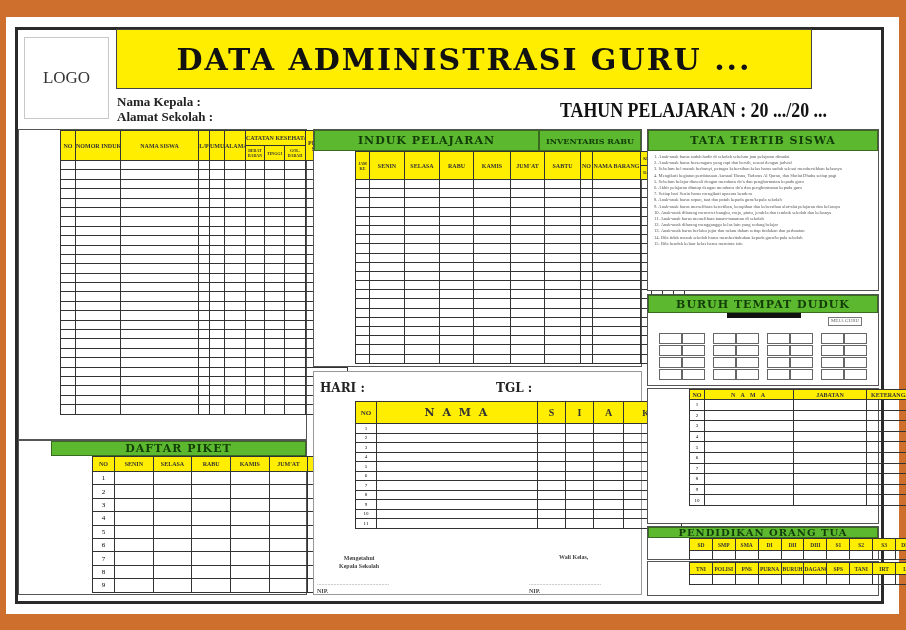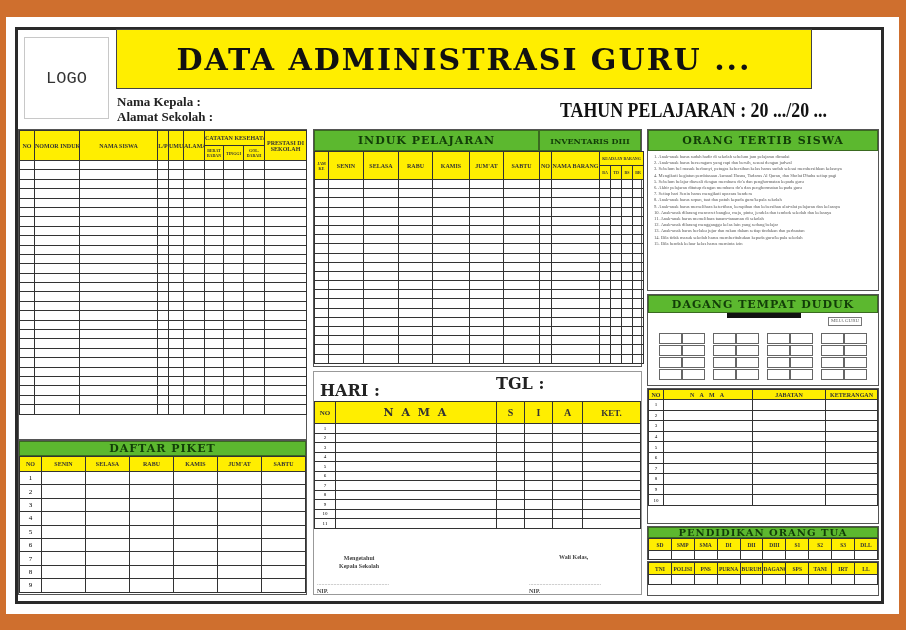--- a/index.html
+++ b/index.html
@@ -2,29 +2,29 @@
 <html><head>
 <meta charset="utf-8">
 <style>
   * { box-sizing: border-box; margin: 0; padding: 0; }
   html, body { width: 906px; height: 630px; overflow: hidden; }
   body { background: #cf6f2e; font-family: "Liberation Serif", serif; position: relative; }
   .paper { position: absolute; left: 6px; top: 17px; width: 893px; height: 597px; background: #ffffff; }
   .frame { position: absolute; left: 15px; top: 27px; width: 869px; height: 577px; border: 3px solid #2a2a2a; background: #fff; }
   .abs { position: absolute; }
   .logo-box { left: 24px; top: 37px; width: 85px; height: 82px; border: 1px solid #c8c8c8; background: #fff;
-    display:flex; align-items:center; justify-content:center; font-family: Liberation Mono, monospace; font-size: 17px; color:#333; }
+    display:flex; align-items:center; justify-content:center; font-family: Liberation Serif, serif; font-size: 17px; color:#333; }
   .title-box { left: 116px; top: 29px; width: 696px; height: 60px; background: #ffee00; border: 1px solid #444;
     display:flex; align-items:center; justify-content:center; font-family: "DejaVu Serif", serif; font-weight: 900;
     font-size: 30px; letter-spacing: 2px; color: #111; }
   .school { left: 117px; top: 94px; font-size: 13px; font-weight: bold; line-height: 15px; color: #222; }
   .tahun { left: 560px; top: 98px; font-size: 21px; font-family: "Liberation Serif", serif; font-weight: bold; color:#111; transform: scaleX(0.85); transform-origin: left; white-space: nowrap; }
   .green-hdr { background: #5cb82f; border: 1px solid #3a6a20; color: #123d08; font-family: "DejaVu Serif", serif;
     font-weight: bold; display:flex; align-items:center; justify-content:center; letter-spacing: 1px; font-size: 11px; }
-  table.grid { border-collapse: collapse; width: 100%; table-layout: fixed; }
+  table.grid { border-collapse: collapse; width: 100%; table-layout: fixed; margin-left: 41px; }
   table.grid td, table.grid th { border: 1px solid #333; font-size: 6px; text-align:center; padding: 0; overflow: hidden; white-space: nowrap; }
   table.grid th { background: #ffee00; color: #333; font-weight: bold; font-family: "Liberation Serif", serif; }
   .sec { position: absolute; border: 1px solid #555; background: #fff; }
   .rules { font-size: 4.6px; line-height: 6.2px; color: #555; padding: 3px 4px 2px 6px; }
   .rules div { white-space: normal; }
   .seat-grid { position:absolute; display:grid; grid-template-columns: repeat(4, 46px); column-gap: 8px; }
   .desk { display:grid; grid-template-columns: 1fr 1fr; }
   .desk div { height: 11px; border: 1.5px solid #666; background:#fff; }
   .sig { font-size: 6px; font-weight: bold; color:#444; }
 </style>
@@ -395,21 +395,21 @@
           <td></td>
           <td></td>
           <td></td>
           <td></td>
           <td></td>
         </tr>
       </tbody>
   </table>
 </div>
 
-<div class="sec" style="left:18px;top:440px;width:289px;height:155px;">
+<div class="sec" style="left:18px;top:440px;width:289px;height:155px;padding-left:32px;">
   <div class="green-hdr" style="height:15px;">DAFTAR PIKET</div>
   <table class="grid">
     <colgroup>
         <col style="width:22px">
         <col>
         <col>
         <col>
         <col>
         <col>
         <col>
@@ -507,21 +507,21 @@
           <td></td>
           <td></td>
         </tr>
       </tbody>
   </table>
 </div>
 
 <div class="sec" style="left:313px;top:129px;width:329px;height:238px;">
   <div style="display:flex;height:21px;">
     <div class="green-hdr" style="width:225px;">INDUK PELAJARAN</div>
-    <div class="green-hdr" style="flex:1;font-size:8px;letter-spacing:0">INVENTARIS DIII</div>
+    <div class="green-hdr" style="flex:1;font-size:8px;letter-spacing:0">INVENTARIS RABU</div>
   </div>
   <table class="grid">
     <colgroup>
       <col style="width:14px">
         <col style="width:35px">
         <col style="width:35px">
         <col style="width:34px">
         <col style="width:37px">
         <col style="width:34px">
         <col style="width:36px">
@@ -851,23 +851,23 @@
           <td></td>
           <td></td>
           <td></td>
           <td></td>
         </tr>
       </tbody>
   </table>
 </div>
 
 <div class="sec" style="left:313px;top:371px;width:329px;height:224px;border-color:#999">
-  <div style="height:29px;position:relative;font-family:'DejaVu Serif',serif;font-weight:bold;font-size:16px;color:#222">
+  <div style="height:29px;position:relative;font-family:'DejaVu Serif',serif;font-weight:bold;font-size:12px;color:#222">
     <span class="abs" style="left:6px;top:9px">HARI :</span>
-    <span class="abs" style="left:182px;top:2px">TGL :</span>
+    <span class="abs" style="left:182px;top:9px">TGL :</span>
   </div>
   <table class="grid">
     <colgroup>
         <col style="width:21px">
         <col style="width:161px">
         <col style="width:28px">
         <col style="width:28px">
         <col style="width:30px">
         <col>
       </colgroup>
@@ -977,42 +977,42 @@
     <div>Kepala Sekolah</div>
   </div>
   <div class="abs sig" style="left:245px;top:182px">Wali Kelas,</div>
   <div class="abs sig" style="left:3px;top:208px;color:#999;font-weight:normal">................................................</div>
   <div class="abs sig" style="left:3px;top:216px">NIP.</div>
   <div class="abs sig" style="left:215px;top:208px;color:#999;font-weight:normal">................................................</div>
   <div class="abs sig" style="left:215px;top:216px">NIP.</div>
 </div>
 
 <div class="sec" style="left:647px;top:129px;width:232px;height:162px;">
-  <div class="green-hdr" style="height:21px;">ORANG TERTIB SISWA</div>
+  <div class="green-hdr" style="height:21px;">TATA TERTIB SISWA</div>
   <div class="rules" id="rules-list">
       <div>1.  Anak-anak harus sudah hadir di sekolah sebelum jam pelajaran dimulai</div>
       <div>2.  Anak-anak harus berseragam yang rapi dan bersih, sesuai dengan jadwal</div>
       <div>3.  Sebelum bel masuk berbunyi, petugas kebersihan kelas harus sudah selesai membersihkan kelasnya</div>
       <div>4.  Mengikuti kegiatan pembiasaan Asmaul Husna, Tadarus Al Quran, dan Sholat Dhuha setiap pagi</div>
       <div>5.  Sebelum belajar diawali dengan membaca do'a dan penghormatan kepada guru</div>
       <div>6.  Akhir pelajaran ditutup dengan membaca do'a dan penghormatan kepada guru</div>
       <div>7.  Setiap hari Senin harus mengikuti upacara bendera</div>
       <div>8.  Anak-anak harus sopan, taat dan patuh kepada guru/kepala sekolah</div>
       <div>9.  Anak-anak harus memelihara ketertiban, kerapihan dan kebersihan alat-alat pelajaran dan kelasnya</div>
       <div>10. Anak-anak dilarang mencoret bangku, meja, pintu, jendela dan tembok sekolah dan kelasnya</div>
       <div>11. Anak-anak harus memelihara tanam-tanaman di sekolah</div>
       <div>12. Anak-anak dilarang mengganggu kelas lain yang sedang belajar</div>
       <div>13. Anak-anak harus berlaku jujur dan rukun dalam setiap tindakan dan perbuatan</div>
       <div>14. Bila tidak masuk sekolah harus memberitahukan kepada guru/kepala sekolah</div>
       <div>15. Bila hendak keluar kelas harus meminta izin</div>
     </div>
 </div>
 
 <div class="sec" style="left:647px;top:294px;width:232px;height:92px;">
-  <div class="green-hdr" style="height:18px;">DAGANG TEMPAT DUDUK</div>
+  <div class="green-hdr" style="height:18px;">BURUH TEMPAT DUDUK</div>
   <div class="abs" style="left:79px;top:18px;width:74px;height:5px;background:#111"></div>
   <div class="abs" style="left:180px;top:22px;width:34px;height:9px;border:1.5px solid #777;font-size:5px;color:#666;text-align:center;line-height:6px">MEJA GURU</div>
   <div class="seat-grid" id="seat-grid" style="left:11px;top:38px;row-gap:1px">
       <div class="desk">
         <div></div>
         <div></div>
       </div>
       <div class="desk">
         <div></div>
         <div></div>

